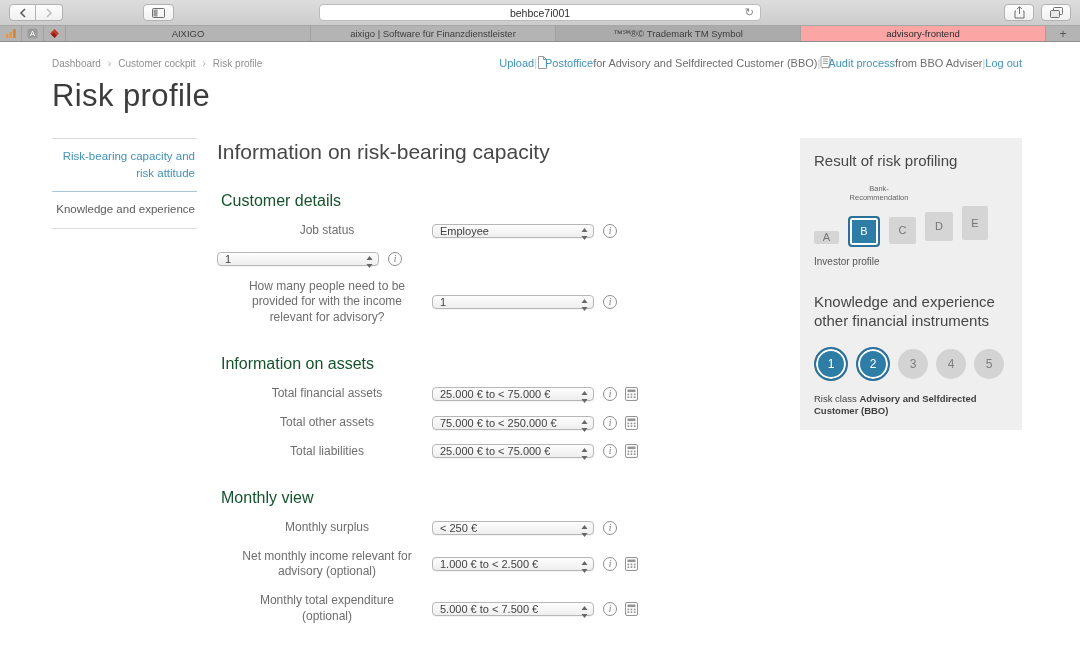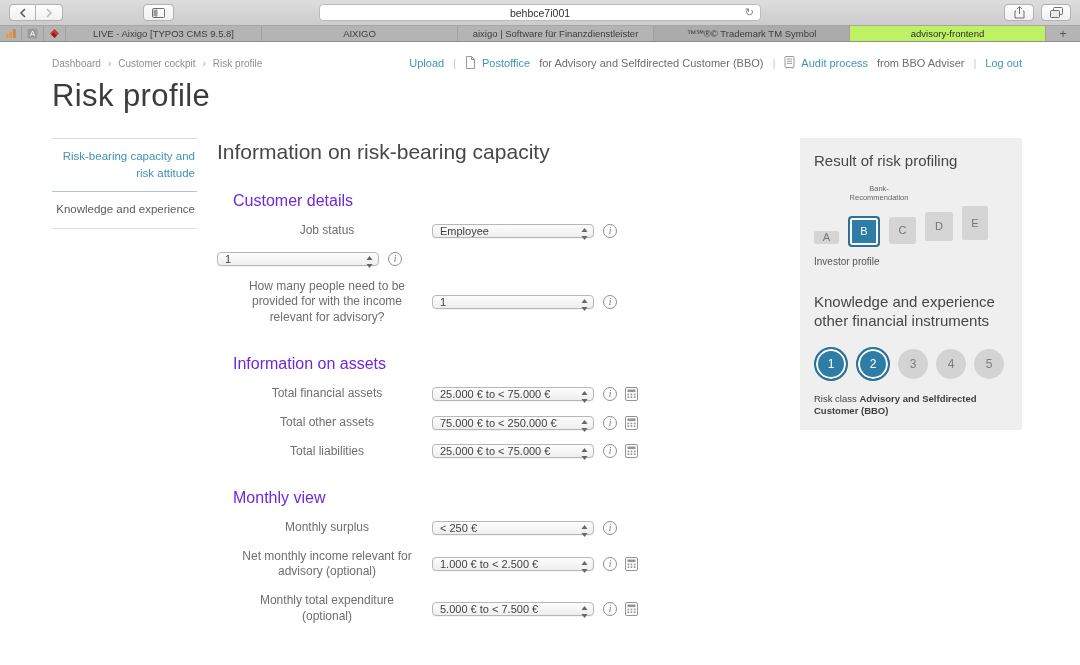--- a/index.html
+++ b/index.html
@@ -20,45 +20,45 @@
                align-items:center; justify-content:center; font-size:10.5px; color:#2f2f2f; }
   .reload-ic { position:absolute; right:6px; top:1px; color:#7d7d7d; font-size:11px; }
   .tb-right { margin-left:auto; display:flex; gap:7px; }
   .tb-right .tb-btn { width:30px; }
 
   .tabbar { height:16px; background:#b4b4b4; display:flex; border-bottom:1px solid #8e8e8e; font-size:9.5px; }
   .pinned { width:22px; display:flex; align-items:center; justify-content:center; border-right:1px solid #a1a1a1; }
   .tab { flex:1; display:flex; align-items:center; justify-content:center; color:#3d3d3d;
          border-right:1px solid #a1a1a1; white-space:nowrap; overflow:hidden; padding:0 8px; }
   .tab.dk { background:#ababab; }
-  .tab.active { background:#bef264; color:#2b2b2b; }
+  .tab.active { background:#fca5a5; color:#2b2b2b; }
   .newtab { width:34px; display:flex; align-items:center; justify-content:center; color:#555; font-size:12px; }
 
   
   .page { padding:14px 58px 0 52px; }
   .head-row { display:flex; align-items:flex-start; justify-content:space-between; }
   .breadcrumb { font-size:10px; color:#8f8f8f; display:flex; gap:7px; align-items:center; padding-top:2px; }
   .crumb-sep { color:#a9a9a9; }
-  .actions { font-size:11px; color:#6d6d6d; display:flex; align-items:center; gap:9px; }
+  .actions { font-size:11px; color:#6d6d6d; display:flex; align-items:center; }
   .actions .lnk { color:#3f93ba; cursor:pointer; }
   .actions .bar { color:#c9c9c9; }
   .actions .ic { display:inline-flex; margin-right:-3px; }
   .page-title { font-size:31px; font-weight:300; color:#3c3c3c; letter-spacing:.4px; margin:9px 0 24px; }
 
   .content { display:flex; }
   
   .side { width:145px; flex:0 0 145px; font-size:11.5px; line-height:1.45; text-align:right; }
   .side-item { padding:9px 2px 10px; border-bottom:1px solid #dcdcdc; color:#5c5c5c; cursor:pointer; }
   .side-item:first-child { border-top:1px solid #dcdcdc; }
   .side-item.active { color:#4292b8; border-bottom:1px solid #a9c6db; }
 
   
   .main { width:575px; flex:0 0 575px; margin-left:20px; padding-top:2px; }
   .main-heading { font-size:21px; font-weight:300; color:#474747; margin-bottom:28px; }
-  .sec-title { font-size:16px; font-weight:400; color:#6d28d9; margin:30px 16px 13px; }
+  .sec-title { font-size:16px; font-weight:400; color:#14532d; margin:30px 4px 13px; }
   .sec:first-of-type .sec-title { margin-top:0; }
   .form-row { display:flex; align-items:center; margin-bottom:13px; }
   .row-label { width:180px; flex:0 0 180px; text-align:center; font-size:12px; color:#6e6e6e;
                line-height:1.3; margin-right:15px;margin-left:20px; }
   .select { width:162px; flex:0 0 162px; height:14px; background:linear-gradient(#fdfdfd,#eeeeee);
             border:1px solid #b7b7b7; border-radius:4px; display:flex; align-items:center;
             padding:0 18px 0 7px; position:relative; cursor:pointer;
             box-shadow:0 1px 1px rgba(0,0,0,.05); }
   .select-value { font-size:11px; color:#3f3f3f; white-space:nowrap; overflow:hidden; }
   .select-arrows { position:absolute; right:5px; top:3px; }
@@ -151,21 +151,20 @@
         <rect x="0.5" y="0.5" width="10" height="10" rx="2" fill="#9b9b9b"></rect>
         <text x="5.5" y="8.2" font-size="7.5" fill="#fff" text-anchor="middle" font-family="Liberation Sans, sans-serif">A</text>
       </svg>
   </div>
   <div class="pinned">
     <svg width="11" height="11" viewBox="0 0 11 11">
         <rect x="2.4" y="2.4" width="6.2" height="6.2" fill="#c43a2e" transform="rotate(45 5.5 5.5)"></rect>
         <rect x="4" y="5.5" width="4.6" height="3" fill="#8e2219" transform="rotate(45 5.5 5.5)"></rect>
       </svg>
   </div>
-  <div class="tab">LIVE - Aixigo [TYPO3 CMS 9.5.8]</div>
   <div class="tab">AIXIGO</div>
   <div class="tab">aixigo | Software für Finanzdienstleister</div>
   <div class="tab dk">™℠®© Trademark TM Symbol</div>
   <div class="tab active">advisory-frontend</div>
   <div class="newtab">+</div>
 </div>
 
 <div class="page">
 
   <div class="head-row">

